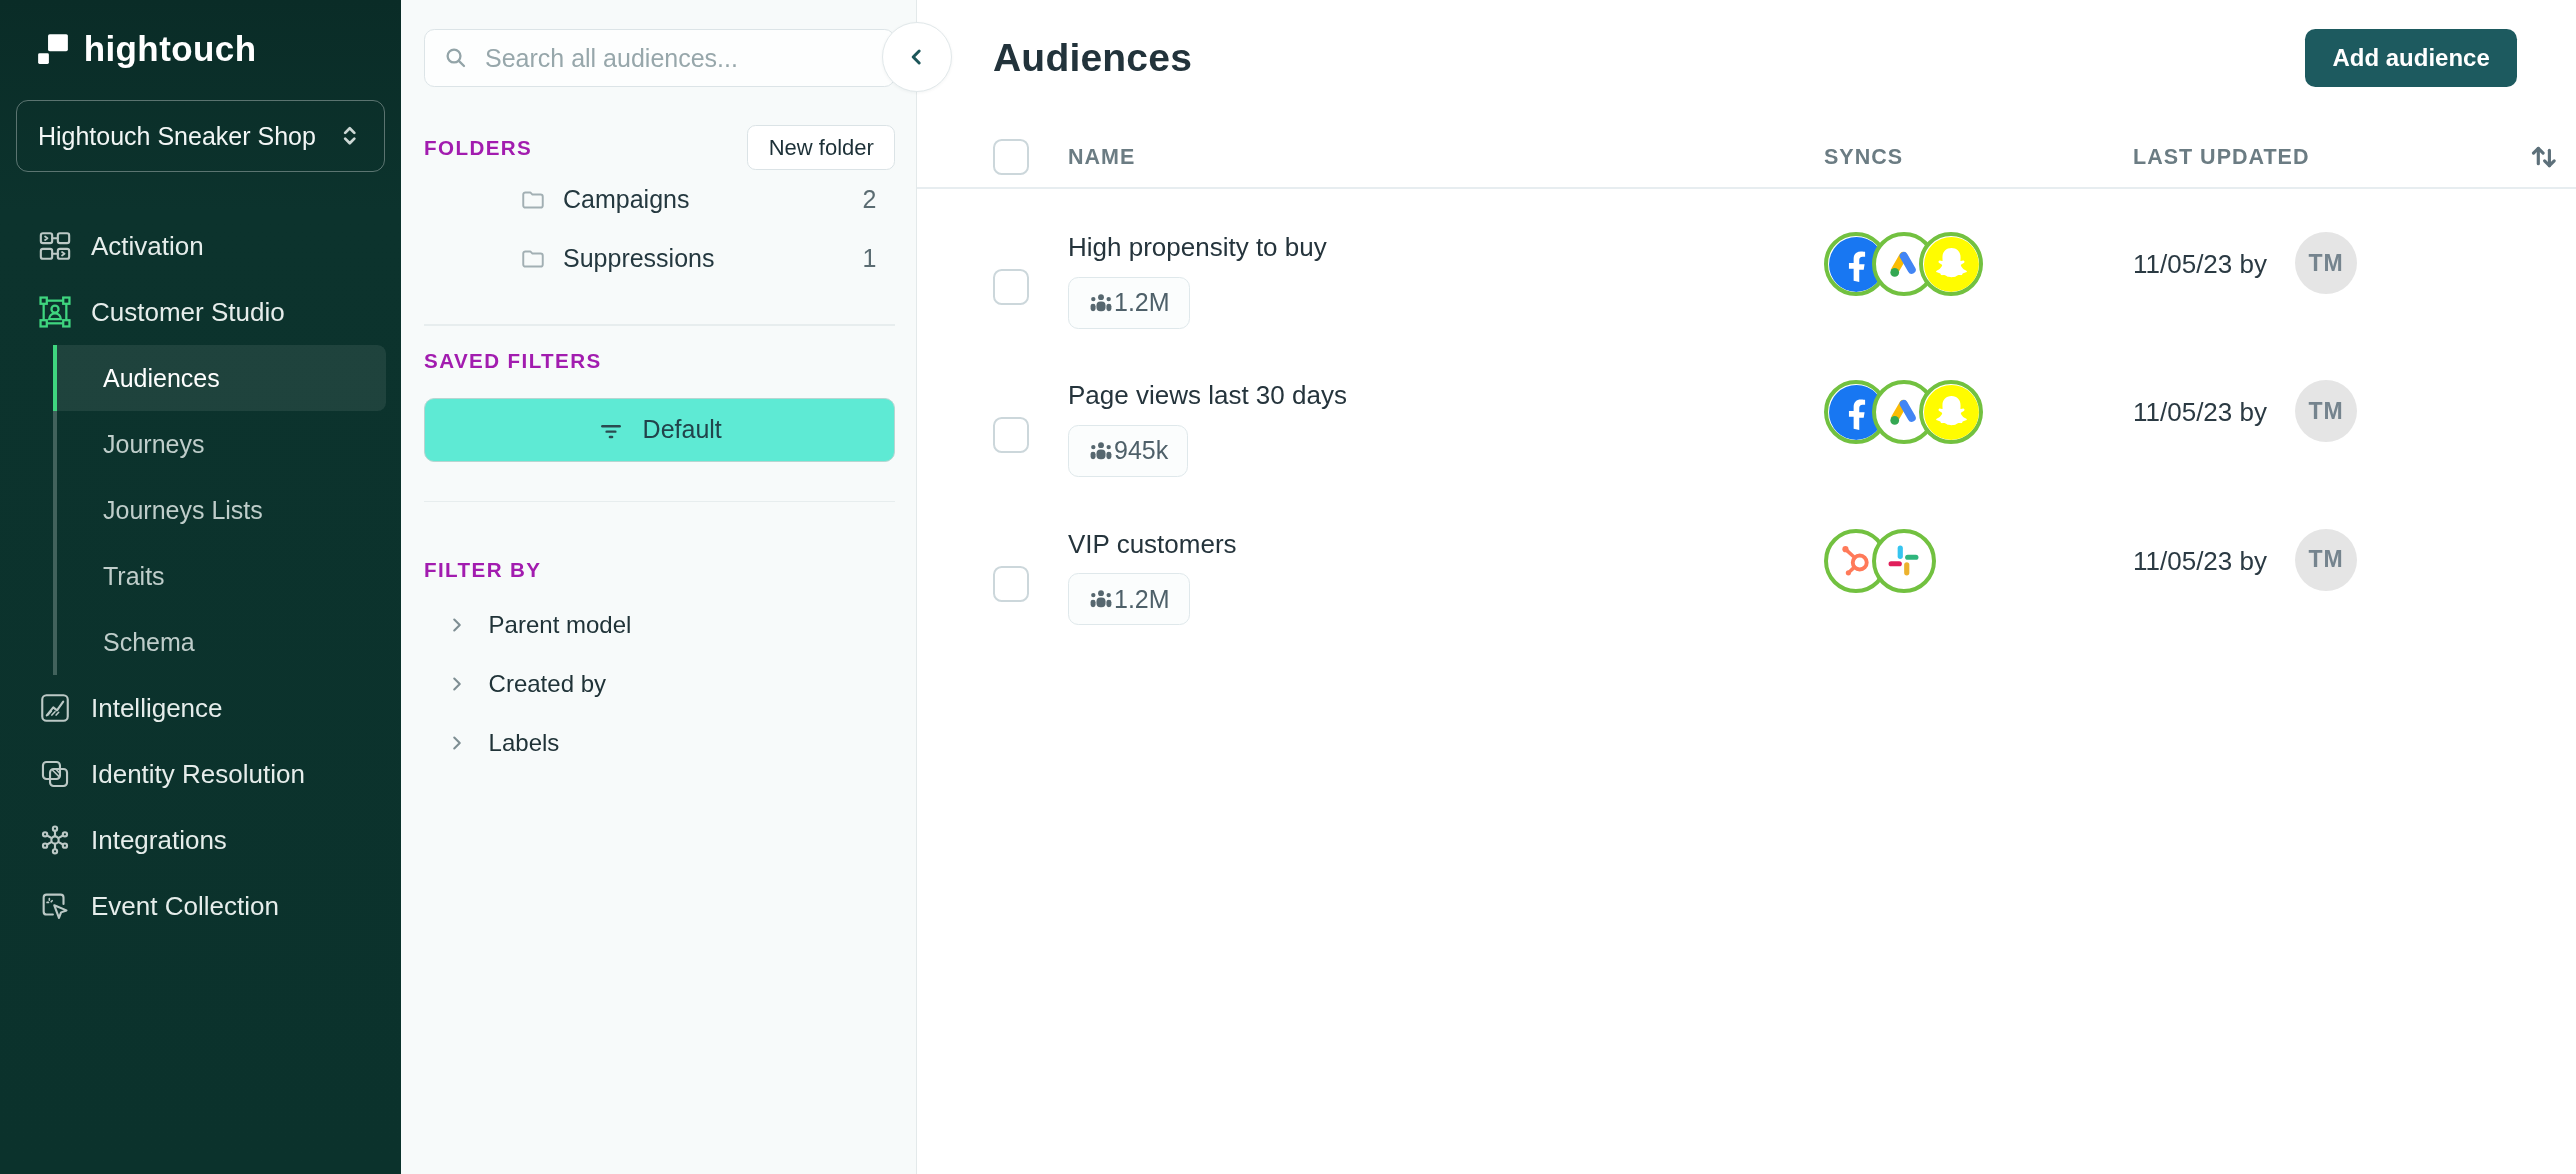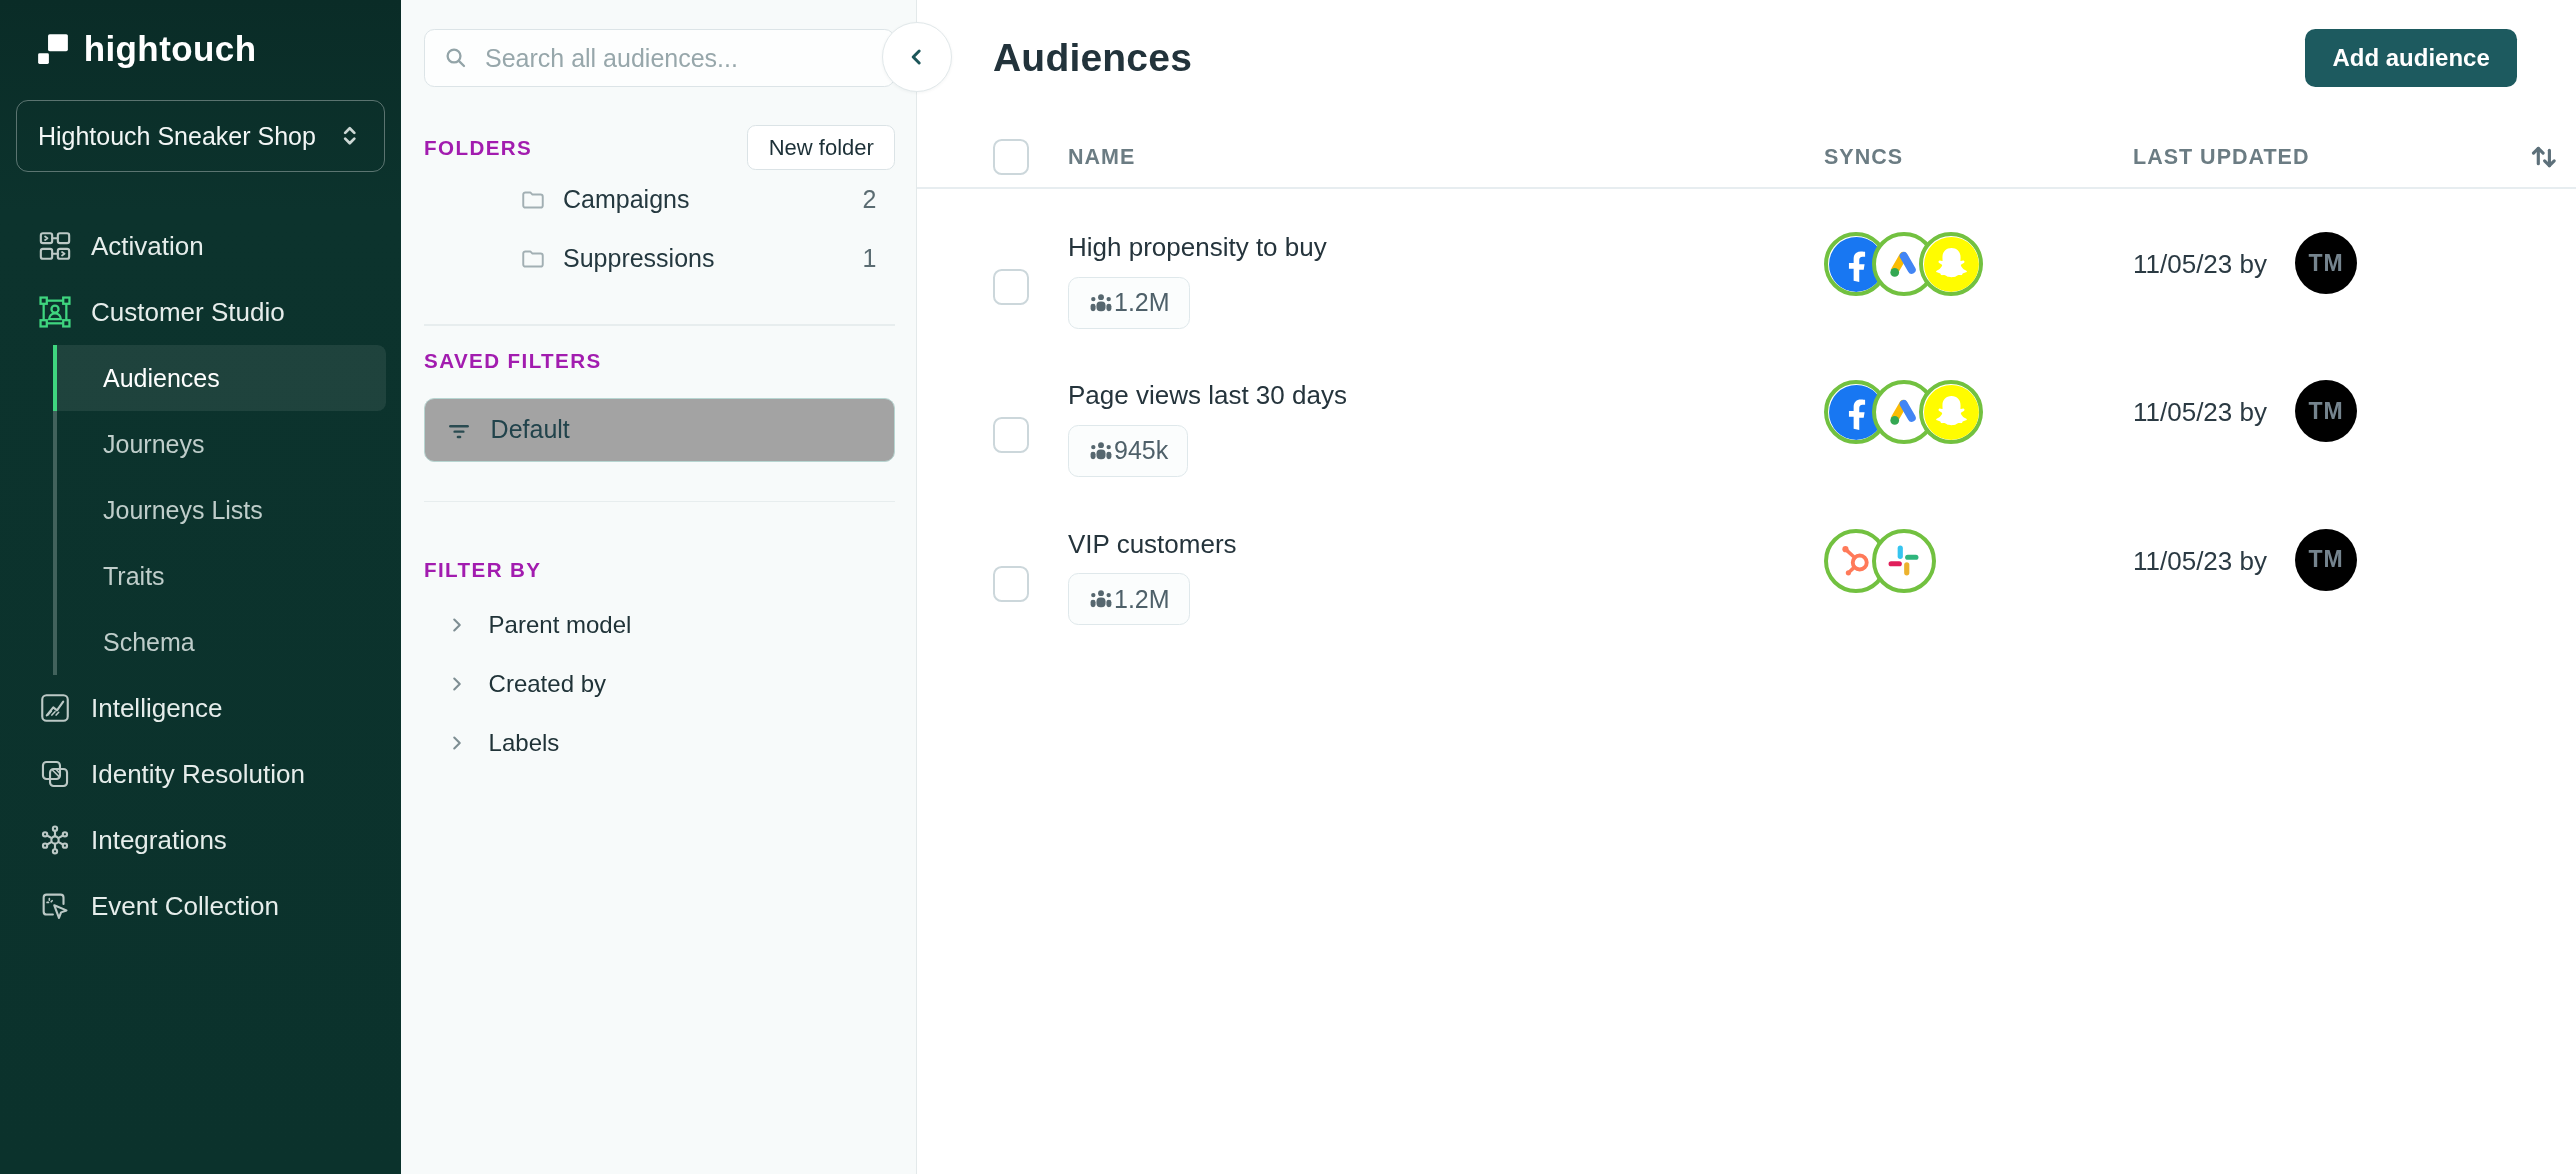--- a/index.html
+++ b/index.html
@@ -30,21 +30,21 @@
   .collapse-btn { position:absolute; right:-36px; top:22px; width:70px; height:70px; border-radius:50%; background:#fff; border:1.7px solid #e1e8ea; display:flex; align-items:center; justify-content:center; cursor:pointer; z-index:3; box-shadow:0 0.9px 3.4px rgba(20,40,45,.05); }
   .section-head { display:flex; align-items:center; justify-content:space-between; margin-top:38px; height:45px; }
   .section-label { font-size:20.6px; font-weight:700; color:#a21caf; letter-spacing:1.4px; }
   .new-folder-btn { height:45px; padding:0 20.6px; background:#fff; border:1.7px solid #dbe3e6; border-radius:8.6px; font-size:22px; color:#1c3037; font-weight:500; display:flex; align-items:center; cursor:pointer; font-family:inherit; }
   .folder-selected { margin-top:8.6px; height:50px; border-radius:8.6px; background:#e6f1ef; border:1.7px solid #accfcb; display:flex; align-items:center; gap:15.5px; padding:0 17px; font-size:25px; color:#14403e; font-weight:500; cursor:pointer; }
   .folder-selected .count { margin-left:auto; color:#1c3a41; font-weight:400; }
   .folder-child { height:59px; display:flex; align-items:center; gap:17px; padding-left:96px; padding-right:19px; font-size:25px; color:#24383f; cursor:pointer; }
   .folder-child .count { margin-left:auto; color:#5b6c72; }
   .divider { height:1.7px; background:#e7edee; margin-top:36px; }
   .divider2 { height:1.7px; background:#e7edee; margin-top:39px; }
-  .chip { margin-top:24px; height:64px; border-radius:10.3px; background:#a3a3a3; border:1.7px solid #b7d5d1; display:flex; align-items:center; gap:19px; padding:0 20.6px; font-size:25px; color:#21434b; cursor:pointer; }
+  .chip { margin-top:24px; height:64px; border-radius:10.3px; background:#5eead4; border:1.7px solid #b7d5d1; display:flex; align-items:center; gap:19px; padding:0 20.6px; font-size:25px; color:#21434b; cursor:pointer;justify-content:center; }
   .filterby-list { margin-top:12px; }
   .filterby-row { height:59px; display:flex; align-items:center; gap:20.6px; padding-left:22px; font-size:24px; color:#203338; cursor:pointer; }
 
   
   .main { flex:1; background:#fff; padding:0 13.7px 0 76px; min-width:0; }
   .main-header { display:flex; align-items:center; justify-content:space-between; margin-top:29px; }
   .page-title { font-size:39px; font-weight:600; color:#22333b; letter-spacing:0.2px; }
   .add-btn { height:58px; padding:0 27.5px; margin-right:45px; background:#1d5a5f; color:#fff; border:none; border-radius:10.3px; font-size:24px; font-weight:600; font-family:inherit; cursor:pointer; }
   .thead { display:grid; grid-template-columns:75px 756px 309px 1fr; align-items:center; margin:52px -13.7px 0 -76px; padding:0 13.7px 12px 76px; border-bottom:2.6px solid #e7edf0; }
   .col-label { font-size:21.5px; font-weight:700; color:#6b7c83; letter-spacing:1px; }
@@ -54,21 +54,21 @@
   .trow { display:grid; grid-template-columns:75px 756px 309px 1fr; align-items:start; padding-top:43px; margin-bottom:8.6px; }
   .trow .checkbox { margin-top:37px; }
   .name-cell { display:flex; flex-direction:column; gap:13.7px; align-items:flex-start; }
   .aud-name { font-size:26px; color:#25343c; font-weight:500; line-height:31px; cursor:pointer; }
   .size-badge { display:inline-flex; align-items:center; gap:0; height:52px; padding:0 19px; border:1.7px solid #dfe8eb; border-radius:10.3px; background:#fbfdfd; font-size:25px; color:#4e6069; }
   .syncs { display:flex; }
   .sync { width:64px; height:64px; border-radius:50%; border:4.3px solid #72c140; background:#fff; display:flex; align-items:center; justify-content:center; overflow:hidden; }
   .sync + .sync { margin-left:-16.3px; }
   .date-cell { display:flex; align-items:flex-start; gap:28px; }
   .date-text { font-size:26px; color:#2b3a43; line-height:64px; }
-  .avatar { width:62px; height:62px; border-radius:50%; background:#000000; color:#75848e; font-size:23px; font-weight:600; letter-spacing:0.9px; display:flex; align-items:center; justify-content:center; }
+  .avatar { width:62px; height:62px; border-radius:50%; background:#e5e5e5; color:#75848e; font-size:23px; font-weight:600; letter-spacing:0.9px; display:flex; align-items:center; justify-content:center; }
 </style>
 </head>
 <body>
 
 <div class="app">
 
   <div class="sidebar">
     <div class="logo-row">
       <span style="display:flex;">
         <svg width="34" height="34" viewBox="0 0 24 24">

